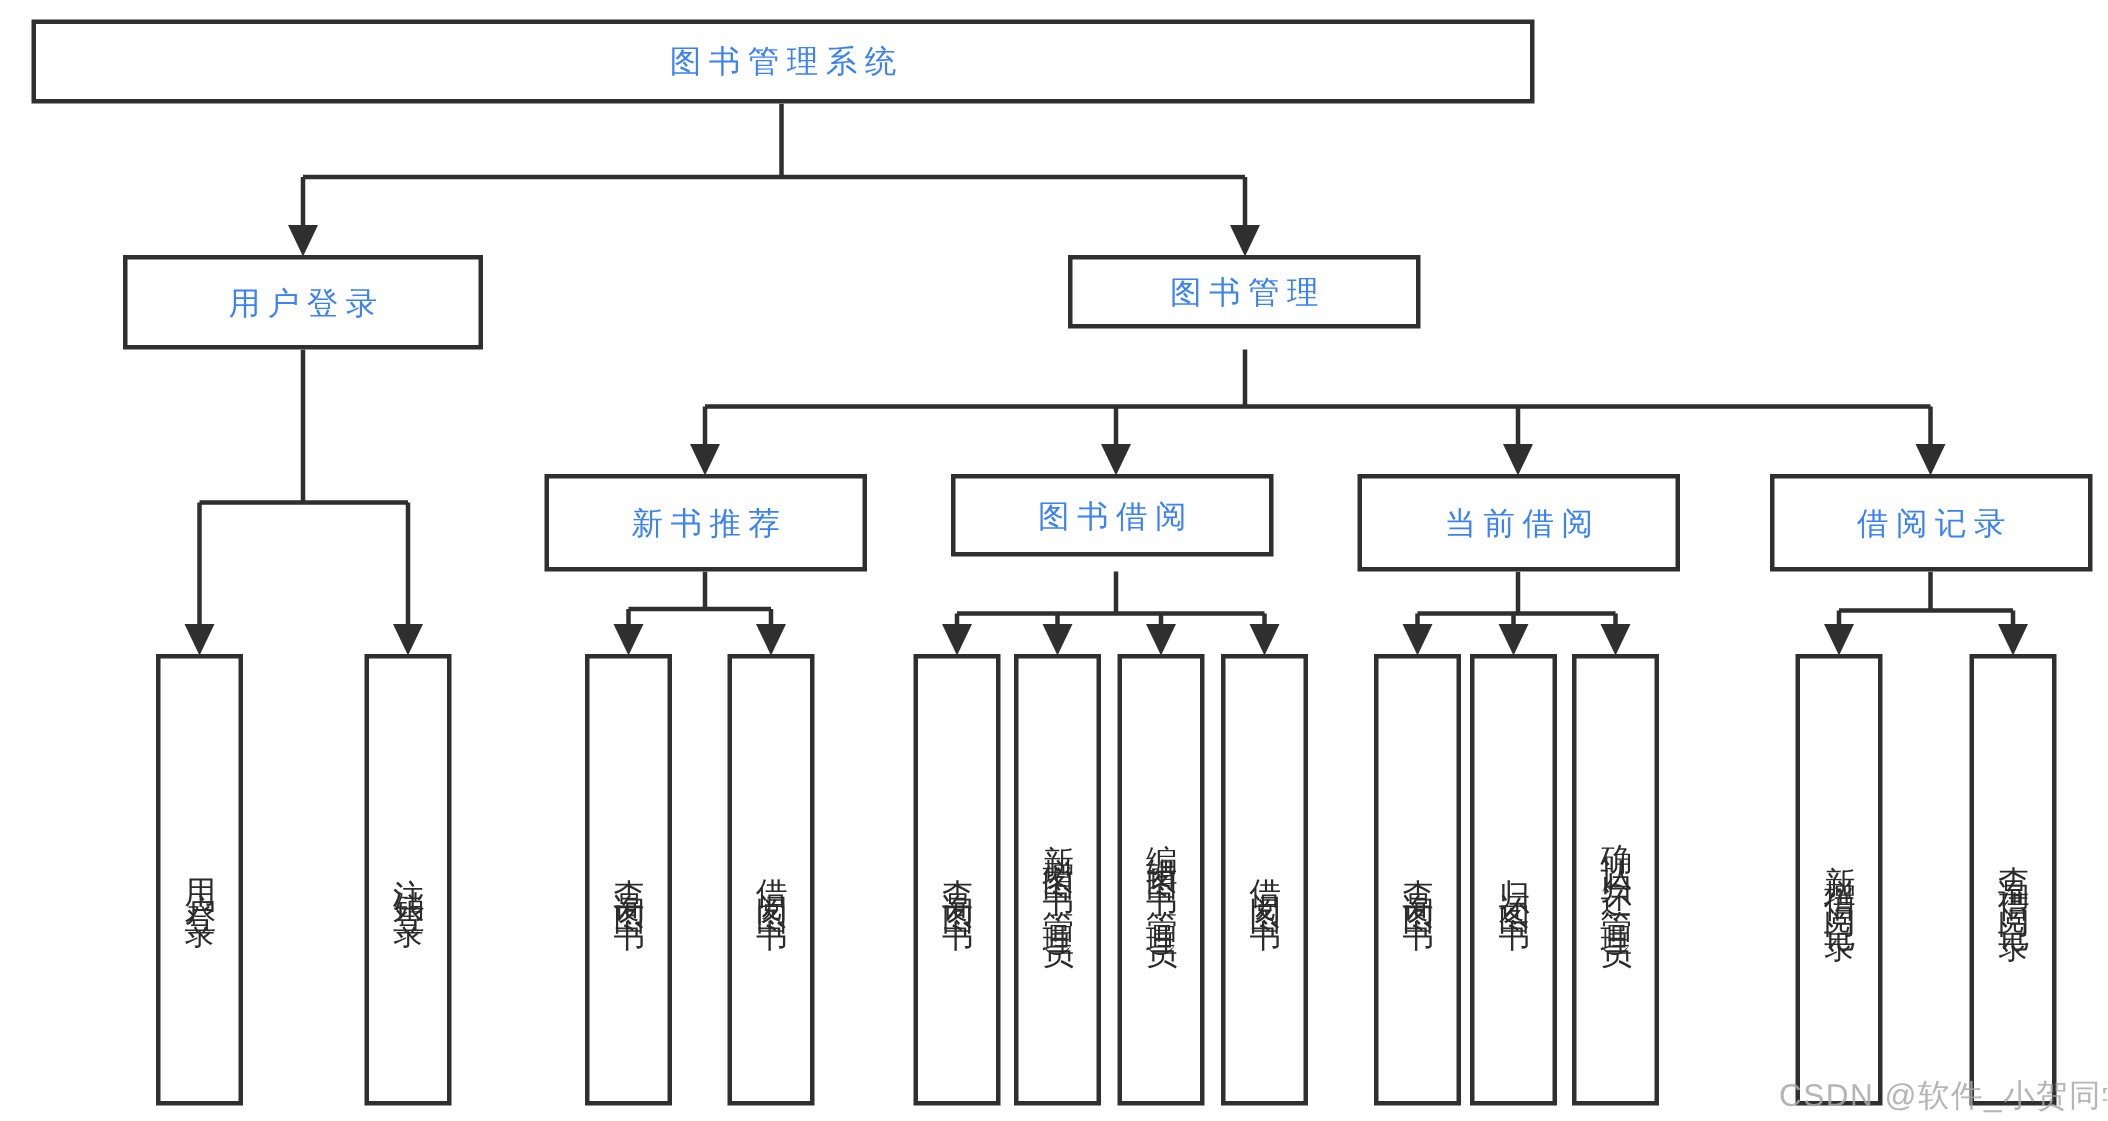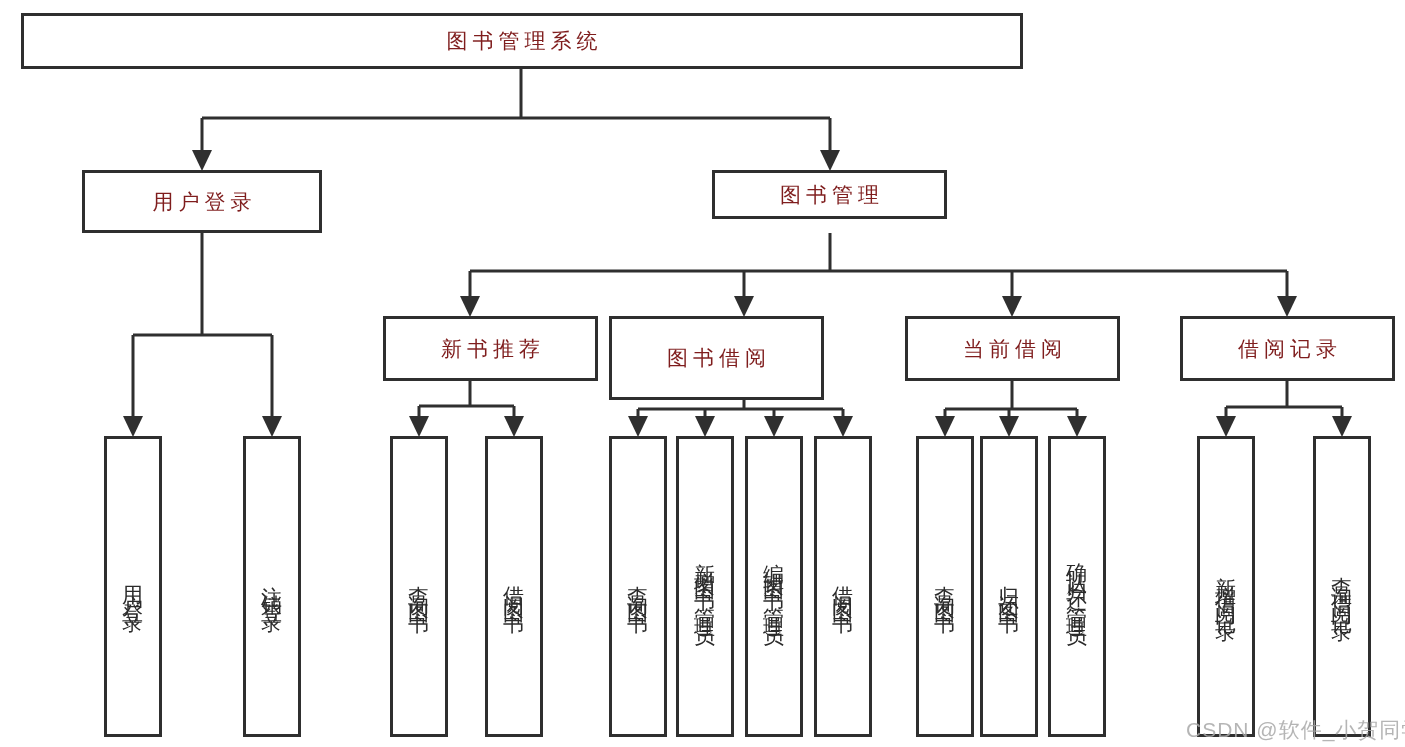--- a/index.html
+++ b/index.html
@@ -34,21 +34,21 @@
     position: absolute;
     box-sizing: border-box;
     border: 3px solid #2f2f2f;
     background: #ffffff;
     display: flex;
     align-items: center;
     justify-content: center;
     font-size: 21px;
     letter-spacing: 5px;
     text-indent: 5px;
-    color: #7f1d1d;
+    color: #3b82f6;
     white-space: nowrap;
   }
   .vbox {
     position: absolute;
     box-sizing: border-box;
     border: 3px solid #2f2f2f;
     background: #ffffff;
     top: 436px;
     height: 301px;
     width: 58px;
@@ -117,22 +117,22 @@
     <path class="tri" d="M1067 416 H1087 L1077 437 Z"></path>
     <path class="tri" d="M1216 416 H1236 L1226 437 Z"></path>
     <path class="tri" d="M1332 416 H1352 L1342 437 Z"></path>
   </svg>
 
   <div class="hbox" style="left:21px; top:13px; width:1002px; height:56px;">图书管理系统</div>
 
   <div class="hbox" style="left:82px; top:170px; width:240px; height:63px;">用户登录</div>
   <div class="hbox" style="left:712px; top:170px; width:235px; height:49px;">图书管理</div>
 
-  <div class="hbox" style="left:363px; top:316px; width:215px; height:65px;margin-left:20px;">新书推荐</div>
-  <div class="hbox" style="left:609px; top:316px; width:215px; height:84px;font-family:Liberation Mono, monospace;">图书借阅</div>
+  <div class="hbox" style="left:363px; top:316px; width:215px; height:65px;">新书推荐</div>
+  <div class="hbox" style="left:634px; top:316px; width:215px; height:55px;font-family:Liberation Mono, monospace;">图书借阅</div>
   <div class="hbox" style="left:905px; top:316px; width:215px; height:65px;">当前借阅</div>
   <div class="hbox" style="left:1180px; top:316px; width:215px; height:65px;">借阅记录</div>
 
   <div class="vbox" style="left:104px;">
     <span>用户登录</span>
   </div>
   <div class="vbox" style="left:243px;">
     <span>注销登录</span>
   </div>
 

